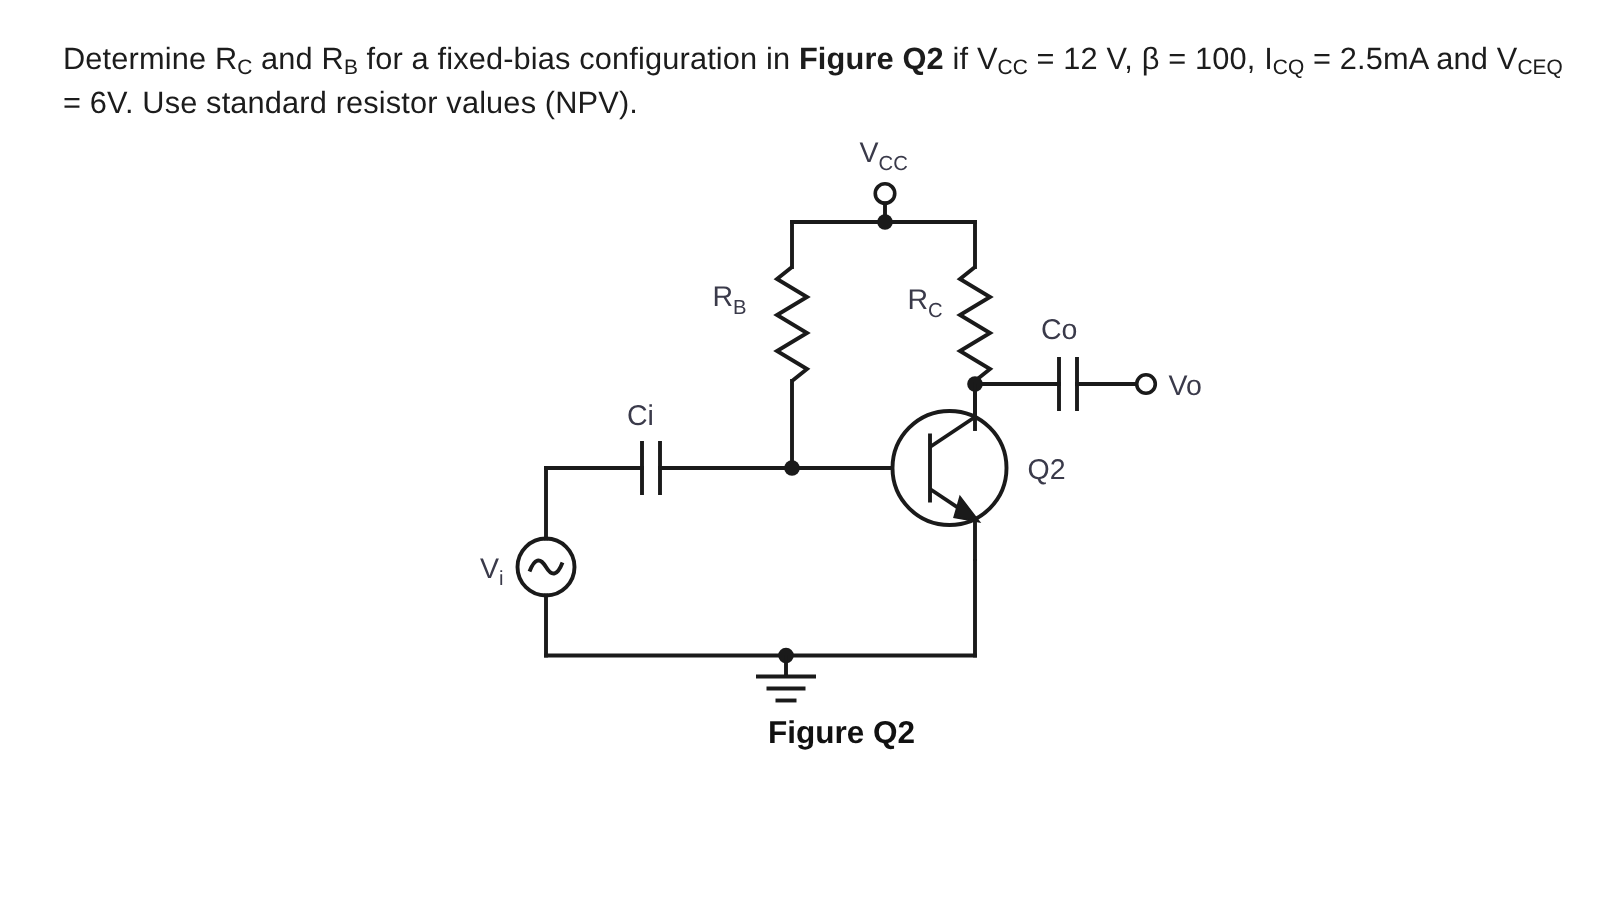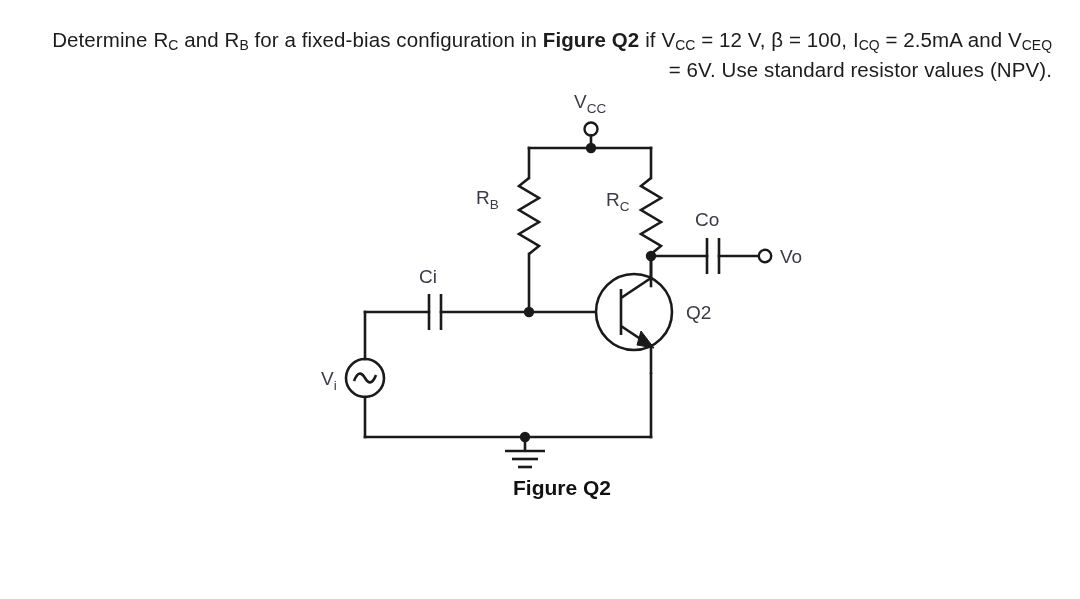--- a/index.html
+++ b/index.html
@@ -17,36 +17,36 @@
   }
   #question-text {
     position: absolute;
     left: 42px;
     top: 26px;
     width: 1010px;
     font-size: 20.5px;
     line-height: 28px;
     color: #1c1c1c;
     letter-spacing: 0.1px;
-    text-align: right;
   }
   #question-text .bold { font-weight: bold; }
   sub {
     font-size: 0.68em;
     vertical-align: baseline;
     position: relative;
     bottom: -0.25em;
     letter-spacing: 0;
   }
   #circuit-figure {
     position: absolute;
-    left: 17px;
+    left: 0;
     top: 86px;
     width: 857px;
     height: 430px;
+    padding-left: 16px;
   }
   svg { display: block; }
   .wire {
     stroke: #1a1a1a;
     stroke-width: 2.6;
     fill: none;
     stroke-linecap: square;
   }
   .comp {
     stroke: #1a1a1a;

